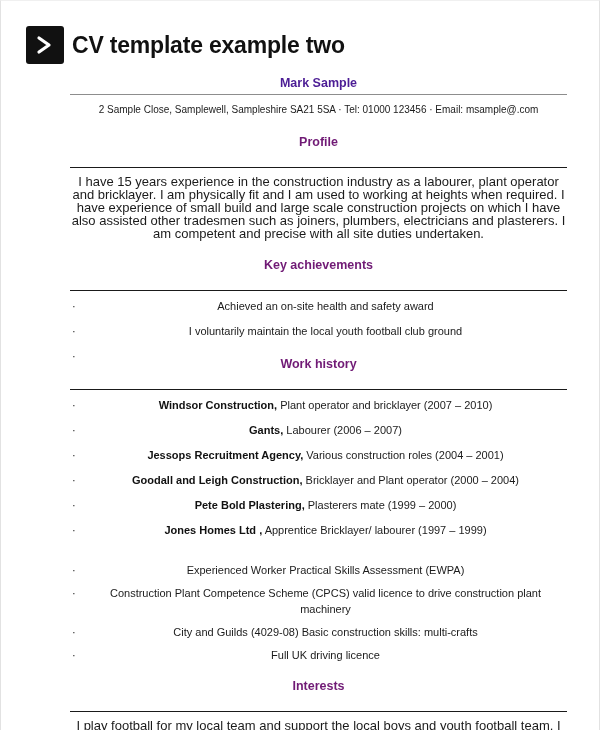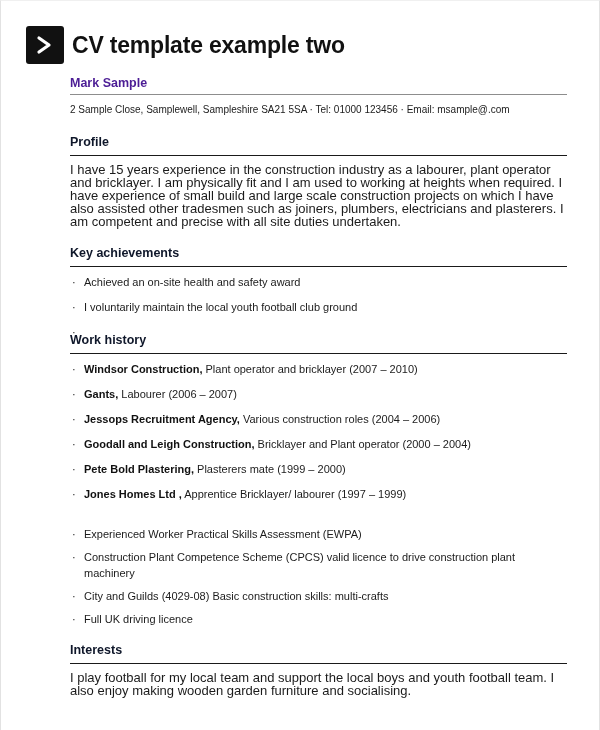--- a/index.html
+++ b/index.html
@@ -24,20 +24,21 @@
     border-top: 1px solid #f0f0f0;
     overflow: hidden;
   }
   .sheet {
     position: absolute;
     left: 0;
     top: 0;
     right: 0;
     bottom: 0;
     background: #ffffff;
+    text-align: center;
   }
 
   
   .header {
     position: absolute;
     left: 25px;
     top: 25px;
     right: 25px;
     height: 44px;
   }
@@ -90,23 +91,23 @@
     line-height: 15px;
     padding-top: 7px;
     white-space: nowrap;
   }
 
   .section { margin-top: 17px; }
   .section.tight { margin-top: 15px; }
   .section-title {
     font-size: 12.5px;
     font-weight: bold;
-    color: #0f172a;
+    color: #701a75;
     line-height: 16px;
-    padding-bottom: 5px;
+    padding-bottom: 17px;
     border-bottom: 1.4px solid #1a1a1a;
   }
   .section-body { padding-top: 7px; }
 
   .para {
     font-size: 13px;
     color: #1b1b1b;
     line-height: 13px;
     margin: 0;
   }
@@ -191,21 +192,21 @@
             <li>
               <span class="bull">·</span>
               <span class="org">Windsor Construction,</span><span> Plant operator and bricklayer (2007 – 2010)</span>
             </li>
             <li>
               <span class="bull">·</span>
               <span class="org">Gants,</span><span> Labourer (2006 – 2007)</span>
             </li>
             <li>
               <span class="bull">·</span>
-              <span class="org">Jessops Recruitment Agency,</span><span> Various construction roles (2004 – 2006)</span>
+              <span class="org">Jessops Recruitment Agency,</span><span> Various construction roles (2004 – 2001)</span>
             </li>
             <li>
               <span class="bull">·</span>
               <span class="org">Goodall and Leigh Construction,</span><span> Bricklayer and Plant operator (2000 – 2004)</span>
             </li>
             <li>
               <span class="bull">·</span>
               <span class="org">Pete Bold Plastering,</span><span> Plasterers mate (1999 – 2000)</span>
             </li>
             <li>

